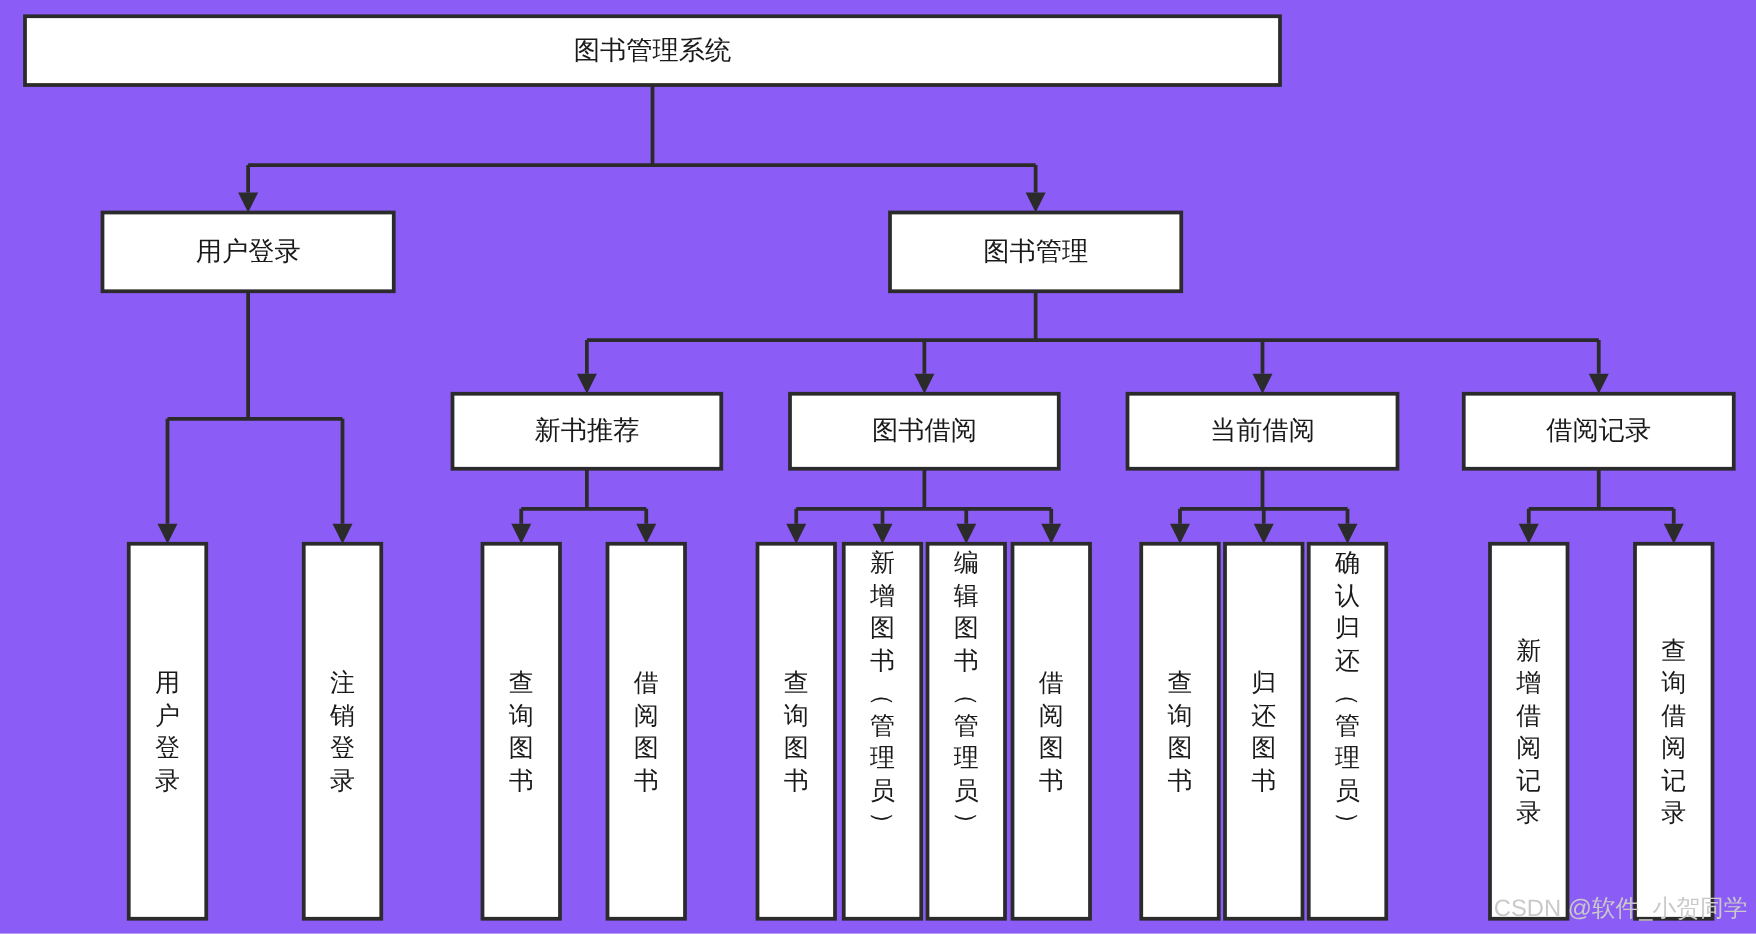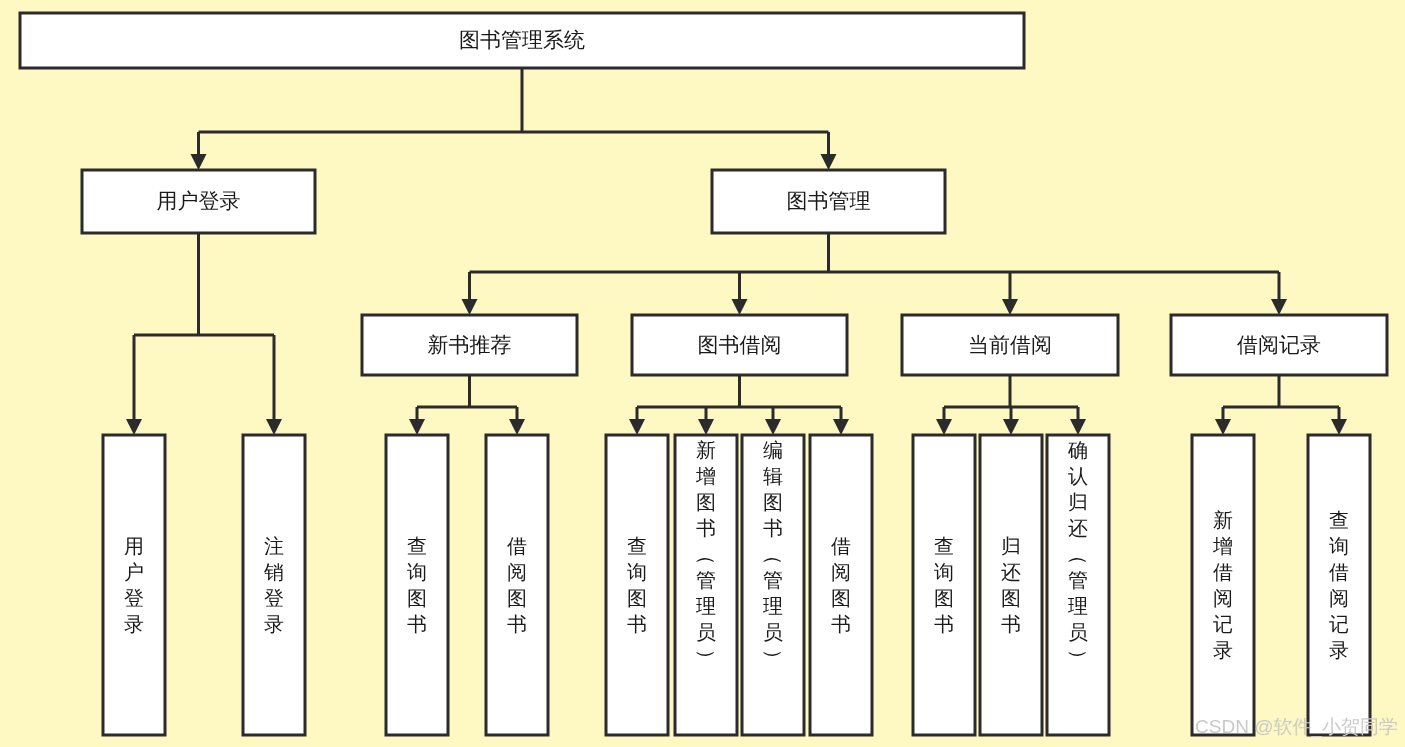--- a/index.html
+++ b/index.html
@@ -8,21 +8,21 @@
     padding: 0;
     background: #ffffff;
   }
   body {
     font-family: "Liberation Sans", "DejaVu Sans", sans-serif;
   }
   #diagram-root {
     position: relative;
     width: 1405px;
     height: 747px;
-    background: #fef9c3;
+    background: #8b5cf6;
     overflow: hidden;
   }
   svg#flow-svg {
     position: absolute;
     left: 0;
     top: 0;
     width: 1405px;
     height: 747px;
     display: block;
   }

